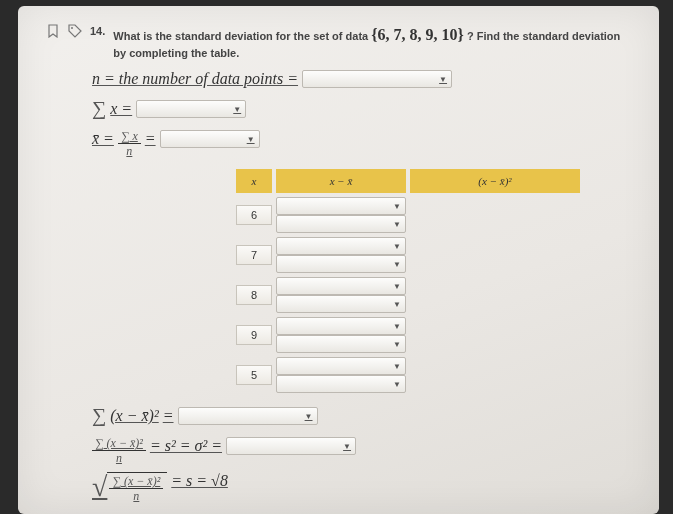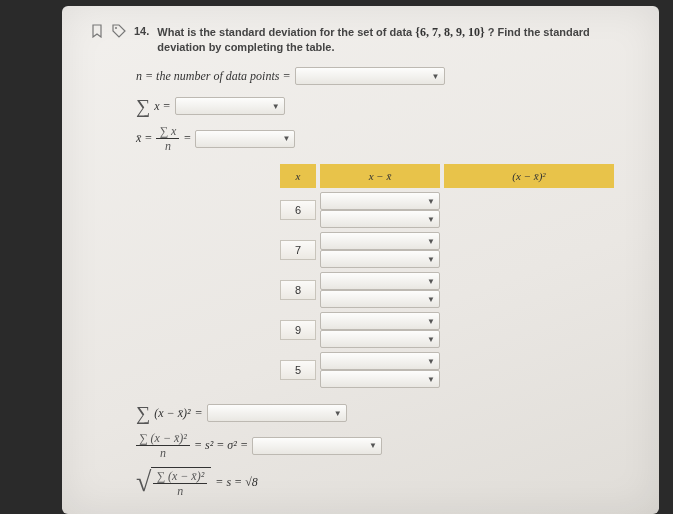--- a/index.html
+++ b/index.html
@@ -12,21 +12,20 @@
     overflow: hidden;
   }
   .frame {
     position: absolute;
     left: 18px; top: 6px; right: 14px; bottom: 0;
     background: linear-gradient(160deg, #f2f0ed 0%, #eae7e3 60%, #e0ddd8 100%);
     border-radius: 6px;
     box-shadow: inset 0 0 40px rgba(0,0,0,0.08);
     padding: 18px 28px 10px 28px;
     color: #3a3a3a;
-    margin-left: 44px;
   }
   .icon {
     width: 14px; height: 14px;
     display: inline-flex; align-items: center; justify-content: center;
   }
   .question-wrap {
     display: flex;
     align-items: flex-start;
     gap: 8px;
     font-size: 11px;
@@ -37,26 +36,27 @@
   .qnum { white-space: nowrap; }
   .qtext { flex: 1; }
   .content {
     padding-left: 46px;
     padding-top: 10px;
     font-size: 11px;
     color: #555;
   }
   .row {
     display: flex;
-    align-items: center;
+    align-items: flex-start;
     gap: 4px;
     margin-bottom: 8px;
     min-height: 22px;
-  }
-  .math { font-family: 'Times New Roman', serif; font-style: italic; font-size: 12px; color:#333;}
+    text-decoration: underline;
+  }
+  .math { font-family: 'Times New Roman', serif; font-style: italic; font-size: 16px; color:#333;}
   .dropdown {
     display: inline-flex;
     align-items: center;
     justify-content: flex-end;
     height: 18px;
     background: linear-gradient(#fdfdfc,#e9e7e2);
     border: 1px solid #bdb9b2;
     border-radius: 2px;
     padding: 0 4px 0 6px;
     font-size: 10px;
@@ -77,21 +77,21 @@
     background: #e8c34a;
     font-weight: normal;
     font-size: 11px;
     padding: 6px 8px;
     text-align: center;
     color: #333;
     font-family: 'Times New Roman', serif;
     font-style: italic;
   }
   .table th:first-child { width: 36px; }
-  .table th:nth-child(2) { width: 120px; }
+  .table th:nth-child(2) { width: 130px; }
   .table th:nth-child(3) { width: 170px; }
   .table td {
     padding: 0;
   }
   .xcell {
     background: linear-gradient(#fbfaf8,#ece9e3);
     border: 1px solid #c8c4bb;
     height: 20px;
     display:flex; align-items:center; justify-content:center;
     font-size: 11px; color:#333;

